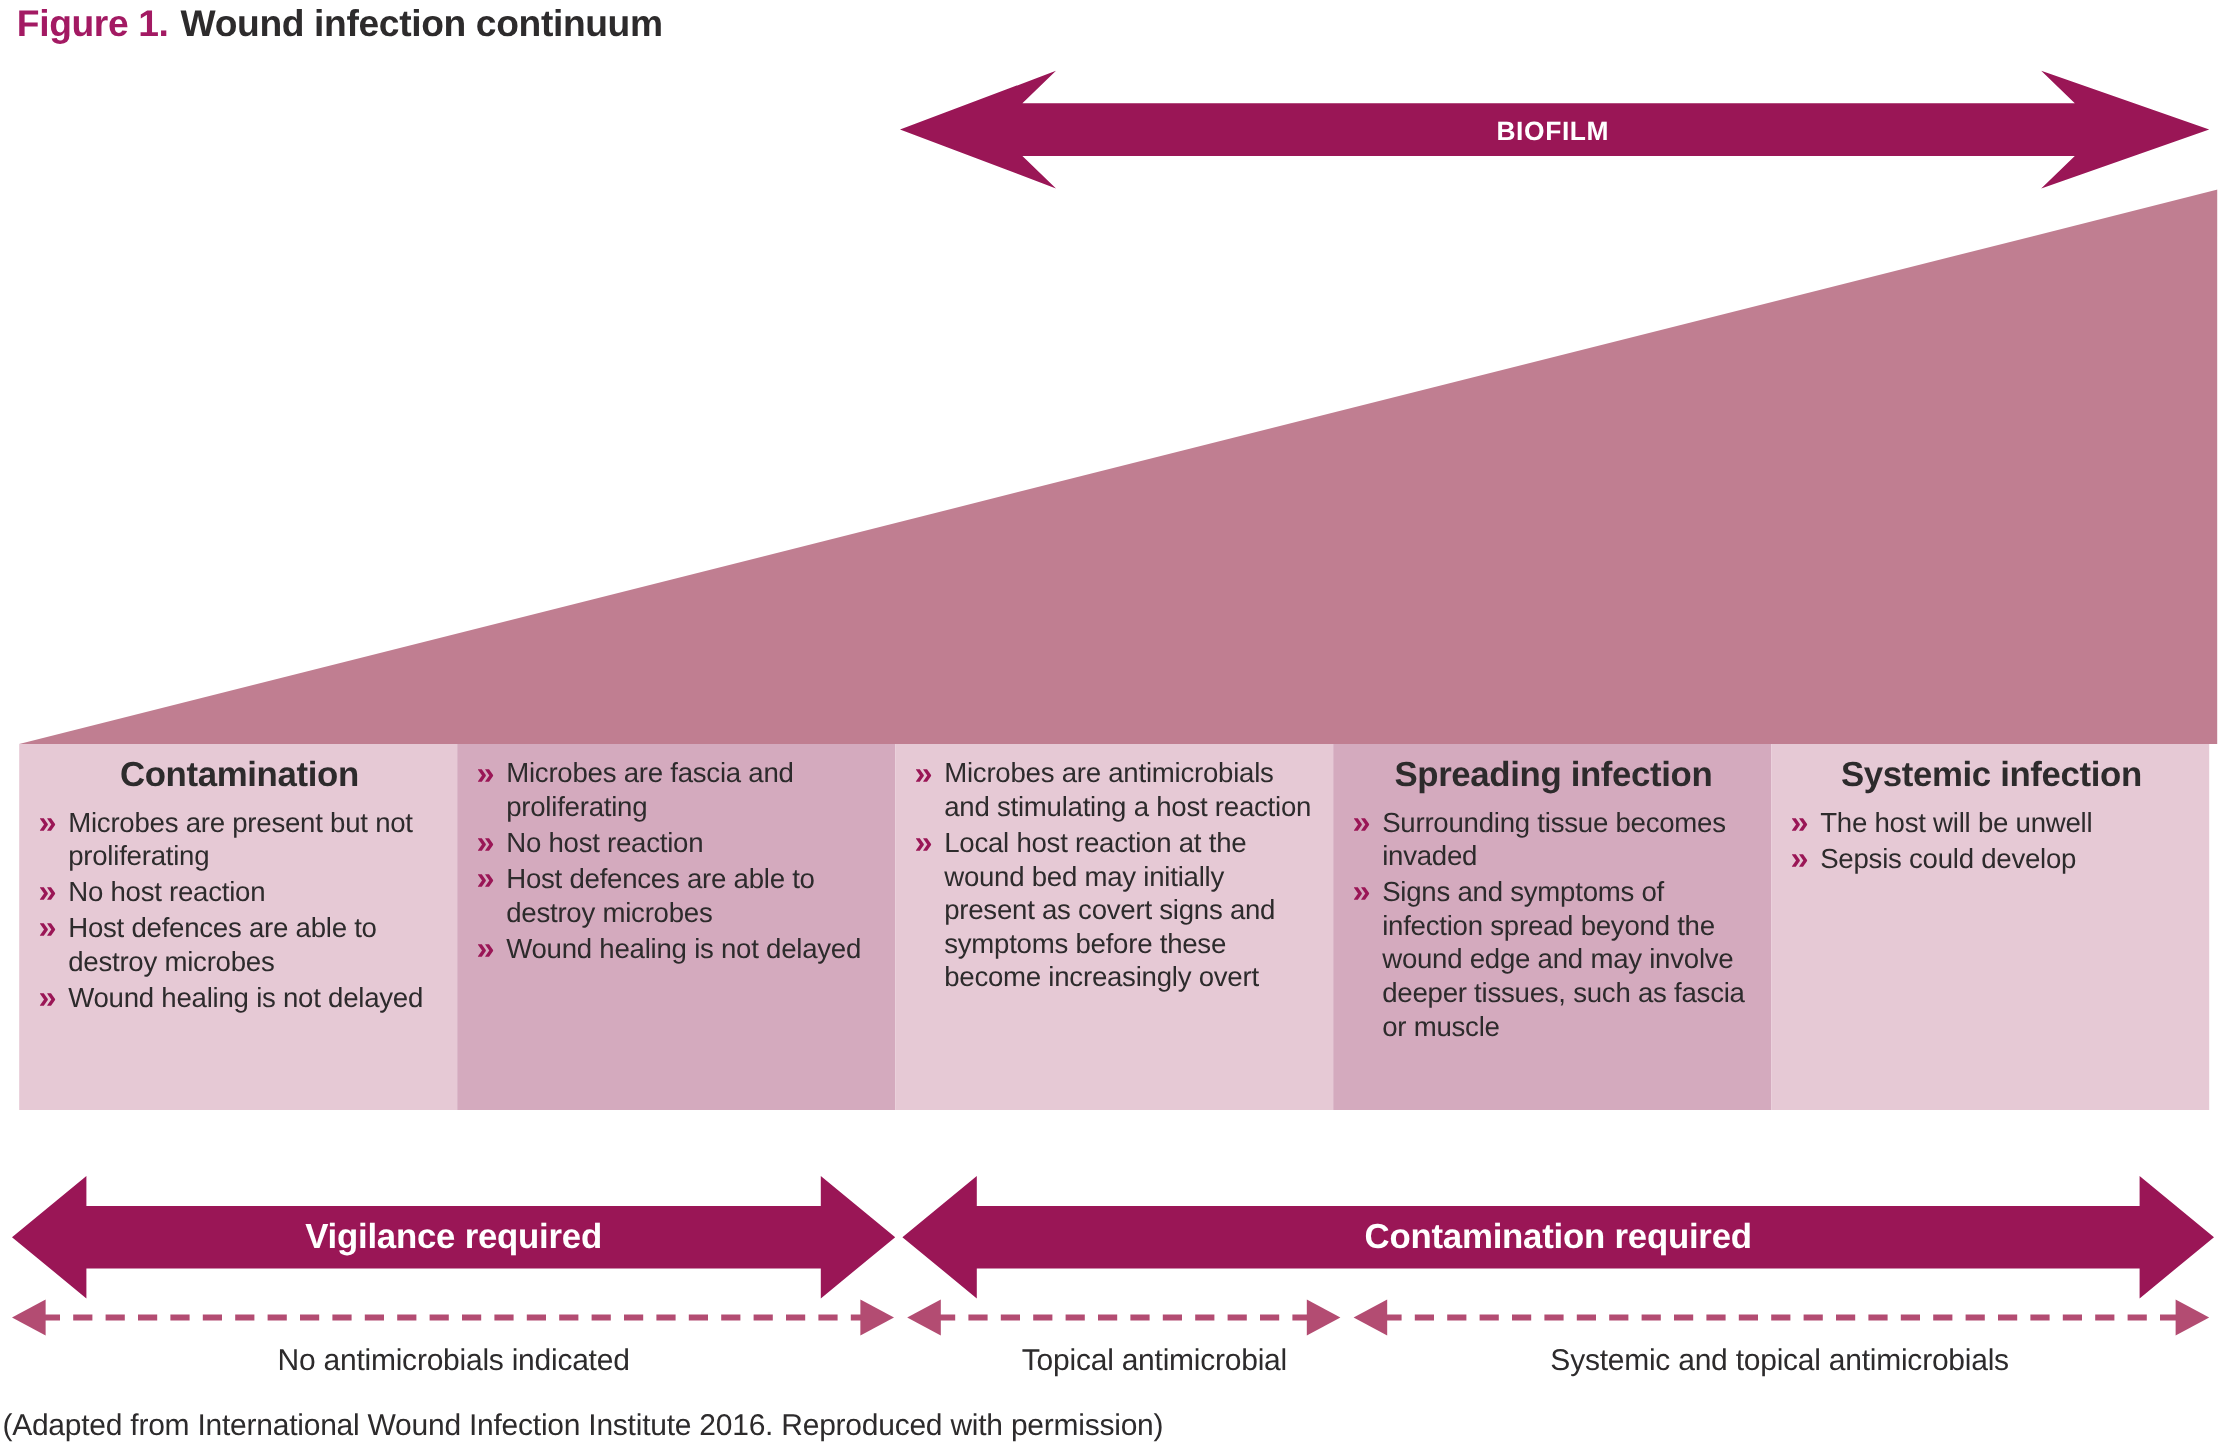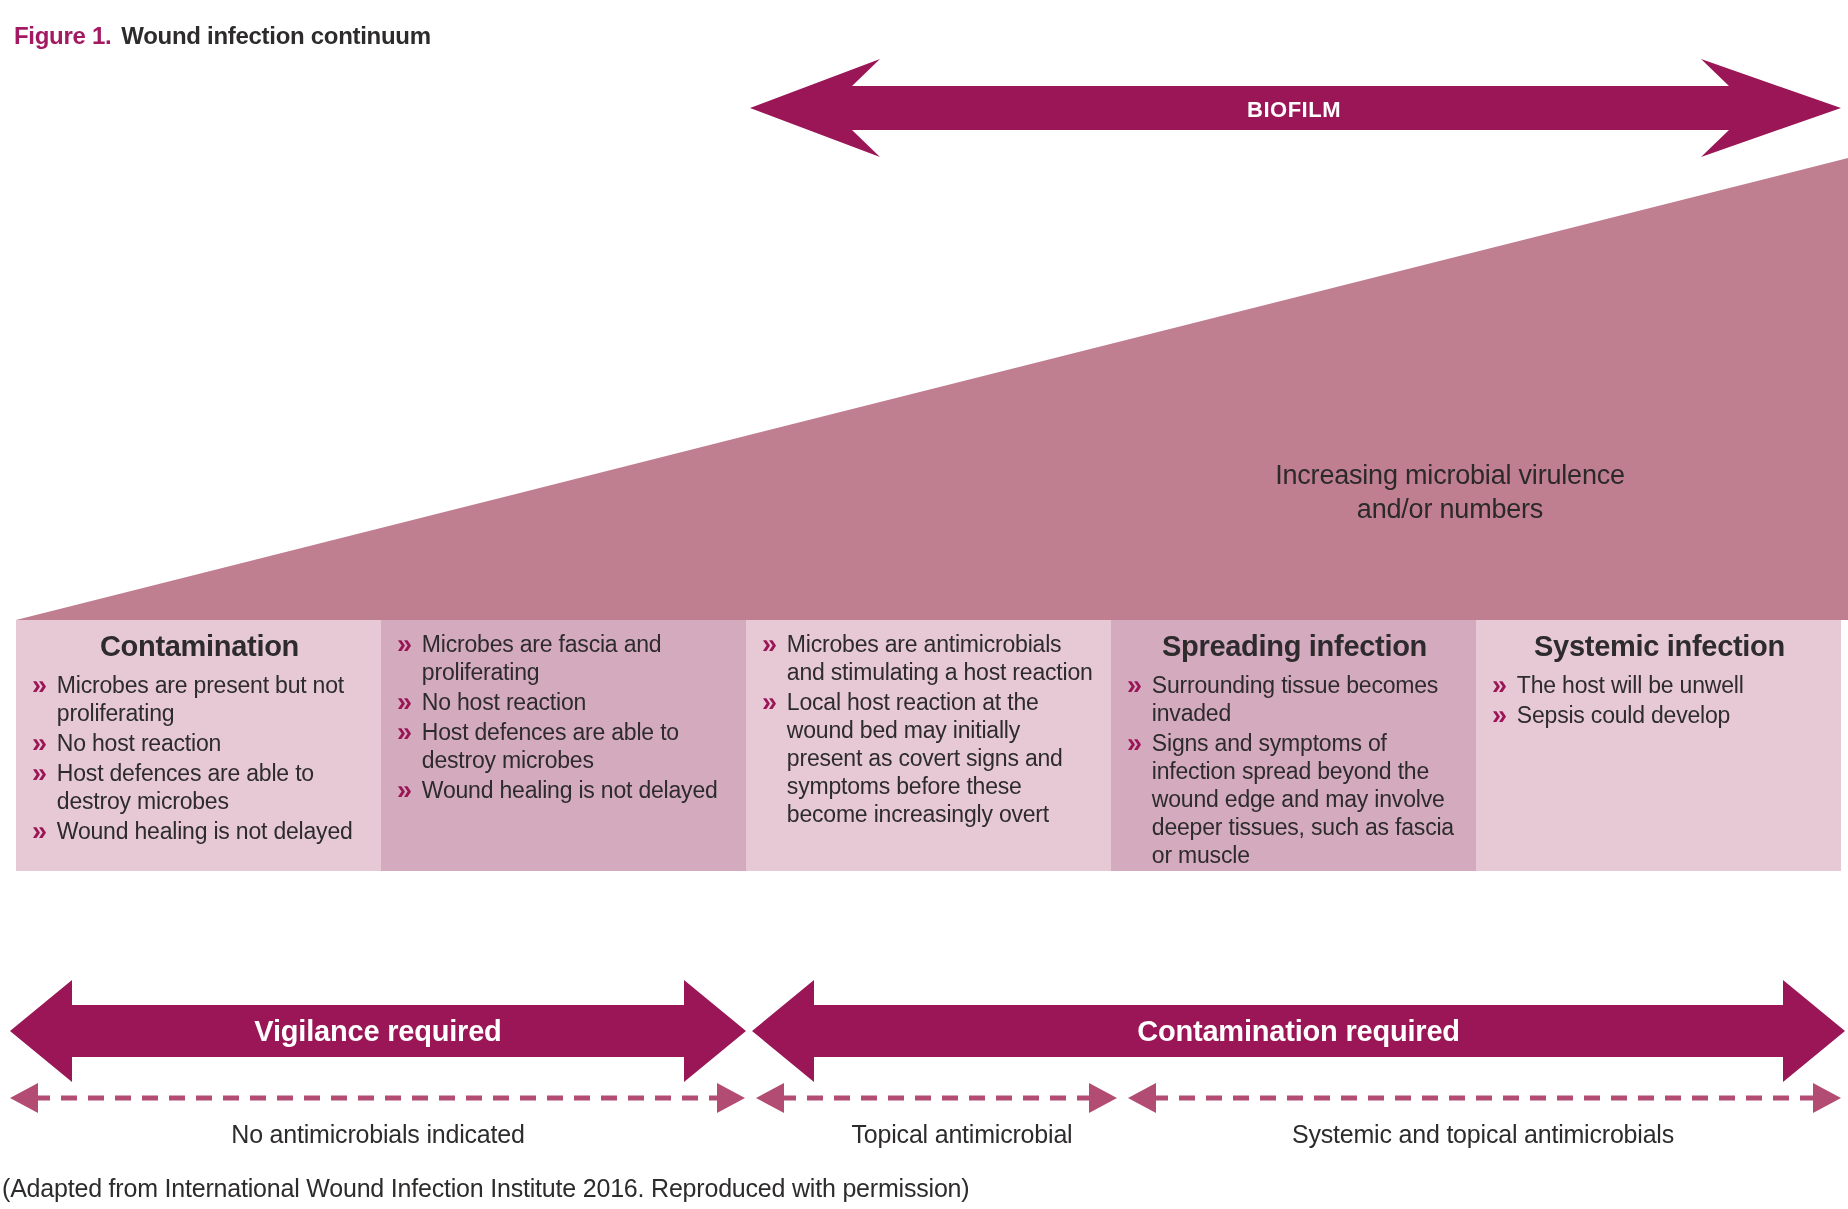--- a/index.html
+++ b/index.html
@@ -10,38 +10,38 @@
     --col-dark:#D4AABE;
     --dashed:#B34C72;
     --text-dark:#2D2B2C;
     --text-on-accent:#FFFFFF;
   }
   *{box-sizing:border-box;margin:0;padding:0;}
   body{background:#fff;font-family:"Liberation Sans",sans-serif;}
   .stage{position:relative;width:1848px;height:1209px;background:#fff;overflow:hidden;}
 
   
-  .fig-title{position:absolute;left:14px;top:2px;font-size:24px;font-weight:700;color:var(--text-dark);letter-spacing:-0.3px;margin-top:20px;}
+  .fig-title{position:absolute;left:14px;top:2px;font-size:31px;font-weight:700;color:var(--text-dark);letter-spacing:-0.3px;}
   .fig-title .prefix{color:var(--accent-title);margin-right:10px;}
 
   
   .biofilm-wrap{position:absolute;left:740px;top:50px;width:1108px;height:120px;}
   .biofilm-wrap svg{position:absolute;left:0;top:0;}
   .arrow-fill{fill:var(--accent);}
   .biofilm-label{position:absolute;left:0;top:40px;width:100%;height:40px;display:flex;align-items:center;justify-content:center;
     color:var(--text-on-accent);font-size:22px;font-weight:700;letter-spacing:0.5px;}
 
   
   .triangle-svg{position:absolute;left:0;top:150px;}
   .triangle-fill{fill:var(--triangle);}
   .triangle-label{position:absolute;left:1180px;top:458px;width:540px;text-align:center;
     font-size:27px;color:#2B292A;line-height:1.27;letter-spacing:-0.2px;}
 
   
-  .columns{position:absolute;left:16px;top:620px;width:1825px;height:251px;display:flex;}
+  .columns{position:absolute;left:16px;top:620px;width:1825px;height:305px;display:flex;}
   .col{flex:1 1 0;padding:10px 12px 8px 14px;}
   .col-light{background:var(--col-light);}
   .col-dark{background:var(--col-dark);}
   .col h3{font-size:29px;font-weight:700;color:var(--text-dark);text-align:center;letter-spacing:-0.3px;margin-bottom:8px;}
   .bullet{display:flex;align-items:flex-start;font-size:23px;color:var(--text-dark);line-height:1.22;letter-spacing:-0.2px;margin-bottom:2px;}
   .chev{color:var(--accent);font-weight:700;font-size:27px;line-height:1;margin:1px 10px 0 2px;flex:0 0 auto;}
 
   
   .band-arrow{position:absolute;height:106px;}
   .band-arrow svg{position:absolute;left:0;top:0;}
@@ -76,24 +76,20 @@
   <div class="biofilm-wrap">
     <svg width="1108" height="120" viewBox="0 0 1108 120">
       <polygon class="arrow-fill" points="10,58 140,9 112,36 989,36 961,9 1101,58 961,107 989,80 112,80 140,107"></polygon>
     </svg>
     <div class="biofilm-label">BIOFILM</div>
   </div>
 
   <svg class="triangle-svg" width="1848" height="470" viewBox="0 0 1848 470">
     <polygon class="triangle-fill" points="16,470 1848,8 1848,470"></polygon>
   </svg>
-  <div class="triangle-label">
-    <div>Increasing microbial virulence</div>
-    <div>and/or numbers</div>
-  </div>
 
   <div class="columns">
 
     <div class="col col-light">
       <h3>Contamination</h3>
       <div class="bullet">
           <span class="chev">»</span>
           <span>Microbes are present but not proliferating</span>
         </div>
       <div class="bullet">

